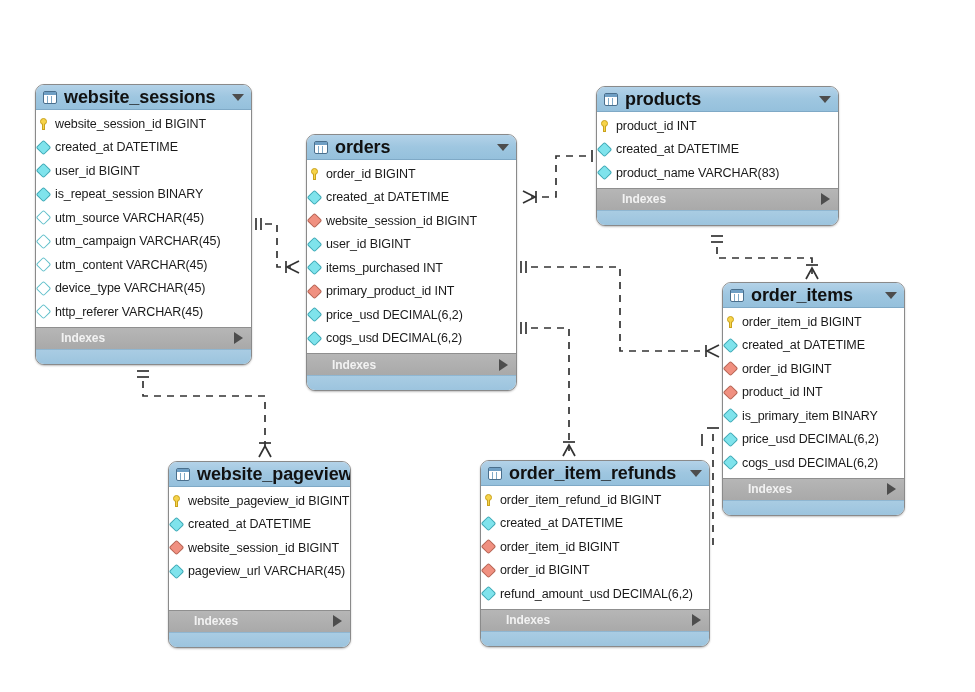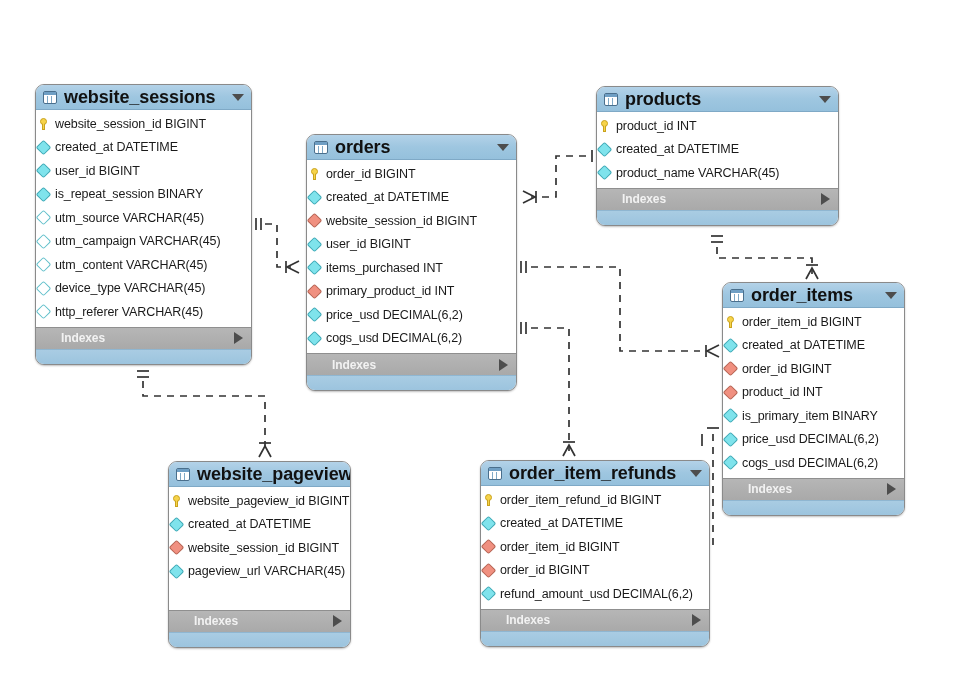--- a/index.html
+++ b/index.html
@@ -359,21 +359,21 @@
         <div class="col-row">
           <span class="bullet key"></span>
           <span class="col-label">product_id INT</span>
         </div>
         <div class="col-row">
           <span class="bullet dia cyan"></span>
           <span class="col-label">created_at DATETIME</span>
         </div>
         <div class="col-row">
           <span class="bullet dia cyan"></span>
-          <span class="col-label">product_name VARCHAR(45)</span>
+          <span class="col-label">product_name VARCHAR(83)</span>
         </div>
       </div>
       <div class="tbl-indexes">
         <span class="idx-label">Indexes</span>
         <span class="caret-right"></span>
       </div>
       <div class="tbl-foot"></div>
     </div>
     <div class="table-box" style="left: 722px; top: 282px; width: 183px;">
       <div class="tbl-header">

